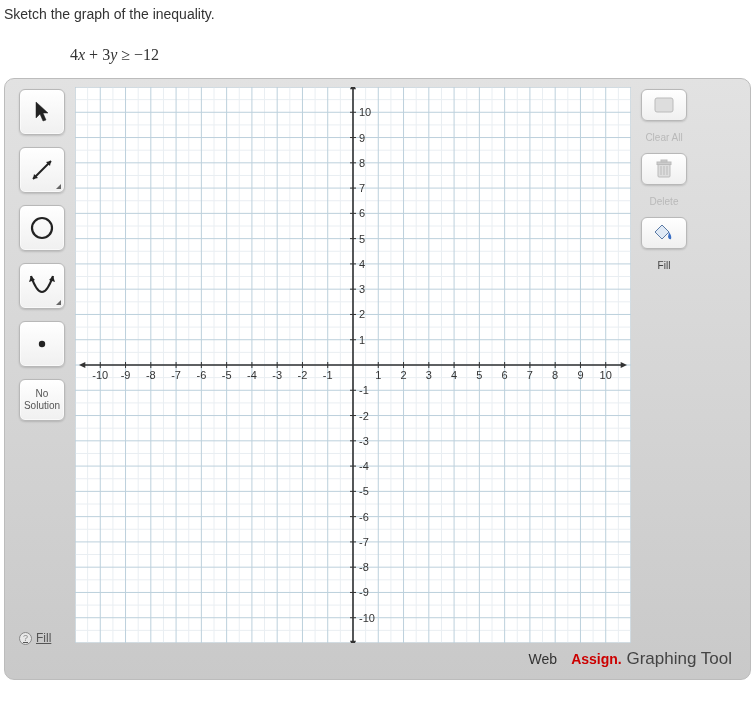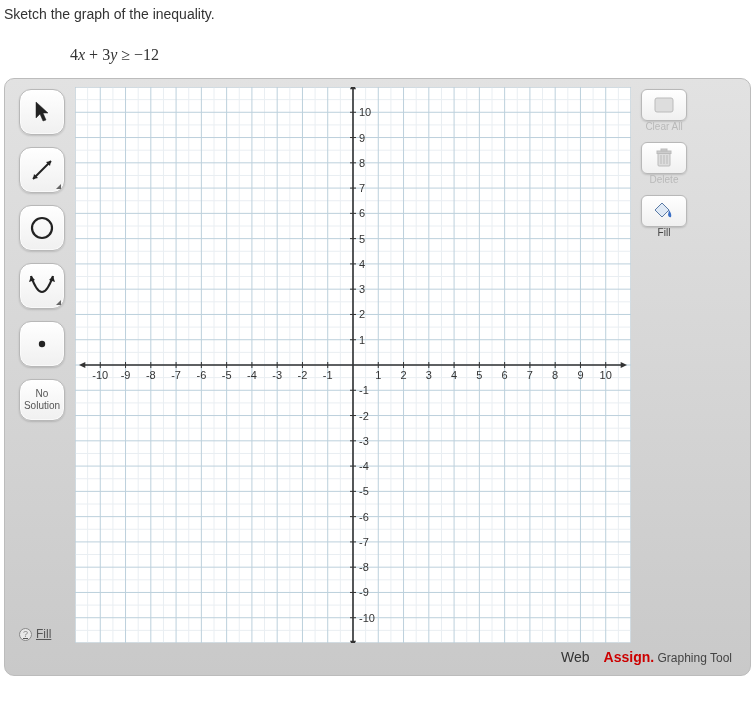--- a/index.html
+++ b/index.html
@@ -40,21 +40,21 @@
     flex-direction: column;
     gap: 12px;
     align-items: center;
     padding-top: 2px;
   }
   .tool-btn {
     width: 46px;
     height: 46px;
     background: linear-gradient(#ffffff,#f0f0f0);
     border: 1px solid #b8b8b8;
-    border-radius: 12px;
+    border-radius: 6px;
     display: flex;
     align-items: center;
     justify-content: center;
     box-shadow: 0 1px 2px rgba(0,0,0,.15), inset 0 0 0 1px rgba(255,255,255,.6);
     cursor: pointer;
     position: relative;
   }
   .tool-btn .flyout {
     position:absolute; right:3px; bottom:3px;
     width:0;height:0;
@@ -86,21 +86,21 @@
   }
   .right-btn .ic {
     width:46px; height:32px;
     background: linear-gradient(#ffffff,#f0f0f0);
     border:1px solid #b8b8b8;
     border-radius:6px;
     display:flex; align-items:center; justify-content:center;
     box-shadow: 0 1px 2px rgba(0,0,0,.15);
   }
   .right-btn .lb {
-    font-size:10px; color:#b9b9b9; margin-top:0;
+    font-size:10px; color:#b9b9b9; margin-top:11px;
   }
   .right-btn.enabled .lb { color:#444;text-align:center; }
   .help-link {
     position:absolute; left:14px; bottom:34px;
     font-size:12px; color:#555; text-decoration:underline;
     cursor:pointer;
     display:flex; align-items:center; gap:4px;
   }
   .help-ic {
     width:13px;height:13px;border-radius:50%;
@@ -108,21 +108,21 @@
     align-items:center;justify-content:center;
     font-size:9px; color:#888; background:#e8e8e8;
   }
   .footer {
     text-align:right;
     padding: 6px 10px 2px 0;
     font-size:14px;
   }
   .footer .wa1 { font-weight:normal; color:#333; }
   .footer .wa2 { font-weight:bold; color:#c00;padding-left:14px; }
-  .footer .wa3 { color:#444; font-size:12px;}
+  .footer .wa3 { color:#444; font-size:17px;}
   svg text {
     font-family: Arial, sans-serif;
     font-size: 11px;
     fill: #333;
   }
 </style>
 </head>
 <body>
 
 <div class="prompt">Sketch the graph of the inequality.</div>

